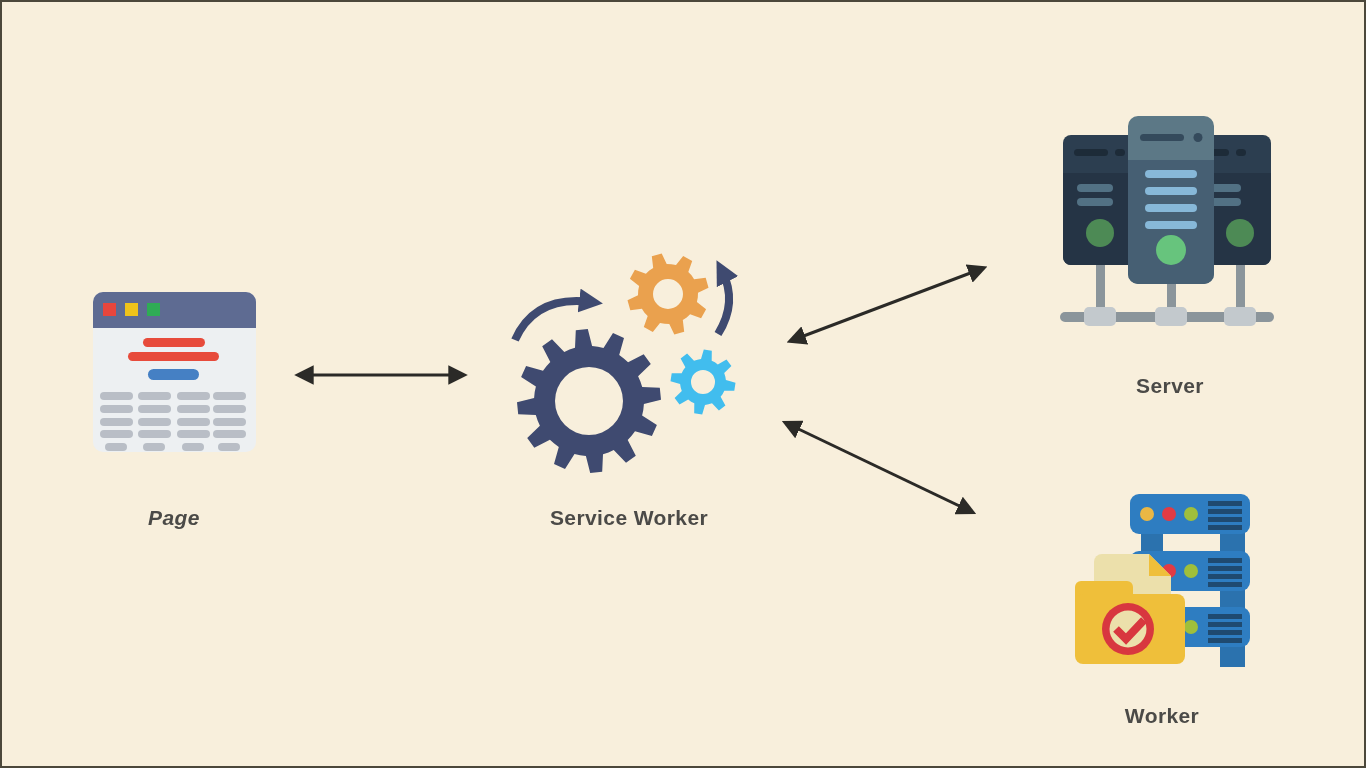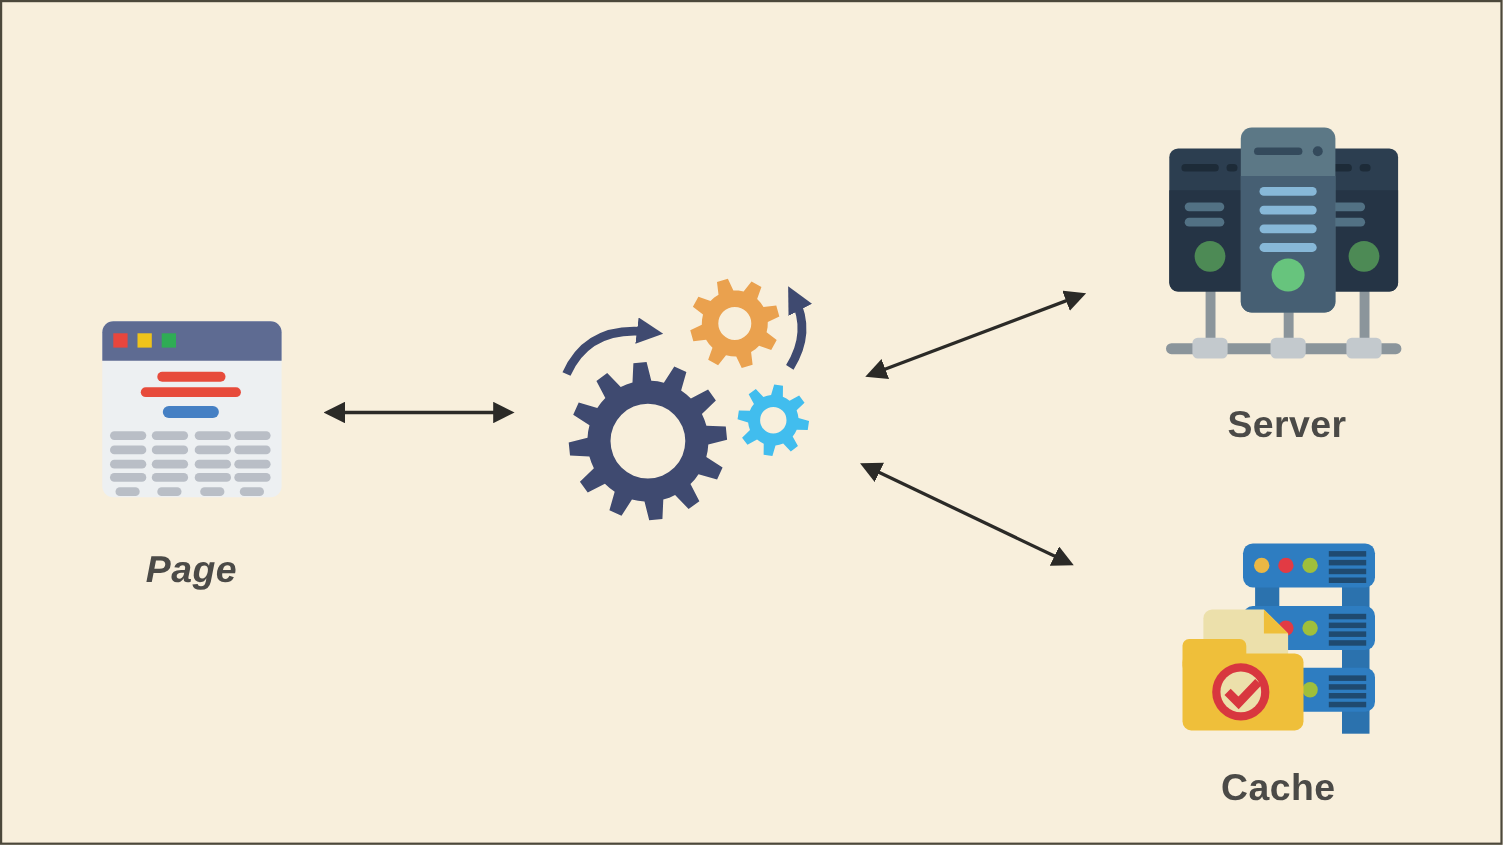--- a/index.html
+++ b/index.html
@@ -4,21 +4,21 @@
 <style>
   html,body{margin:0;padding:0;}
   .canvas{
     position:relative;width:1366px;height:768px;box-sizing:border-box;
     background:#f8efdc;border:2px solid #4c483b;overflow:hidden;
     font-family:"Liberation Sans",sans-serif;
   }
   .icon{position:absolute;}
   .node-label{
     position:absolute;transform:translateX(-50%);
-    font-weight:700;font-size:34px;line-height:28px;
+    font-weight:700;font-size:21px;line-height:28px;
     color:#4b4a47;letter-spacing:.4px;white-space:nowrap;
   }
   svg{display:block;}
 </style>
 </head>
 <body>
 
 <div class="canvas">
 
   <svg width="1366" height="768" style="position:absolute;left:0;top:0;pointer-events:none;">
@@ -71,20 +71,21 @@
       <marker id="nah" viewBox="0 0 10 10" refX="5" refY="5" markerWidth="3" markerHeight="3" orient="auto">
           <path d="M0 0 L10 5 L0 10 Z" fill="#3f4a70"></path>
         </marker>
     </defs>
     <path d="M8 95 Q28 50 84 57" fill="none" stroke="#3f4a70" stroke-width="8" marker-end="url(#nah)"></path>
     <path d="M211 89 Q231 57 215 26" fill="none" stroke="#3f4a70" stroke-width="8" marker-end="url(#nah)"></path>
     <path fill="#3f4a70" fill-rule="evenodd" d="M135.2 142.0 L152.8 142.8 L154.0 154.8 L136.9 159.1 L136.3 164.9 L135.1 170.5 L149.9 180.0 L144.9 191.0 L128.0 186.2 L124.6 190.8 L120.7 195.1 L128.8 210.7 L119.0 217.8 L106.7 205.1 L101.5 207.4 L96.0 209.2 L95.2 226.8 L83.2 228.0 L78.9 210.9 L73.1 210.3 L67.5 209.1 L58.0 223.9 L47.0 218.9 L51.8 202.0 L47.2 198.6 L42.9 194.7 L27.3 202.8 L20.2 193.0 L32.9 180.7 L30.6 175.5 L28.8 170.0 L11.2 169.2 L10.0 157.2 L27.1 152.9 L27.7 147.1 L28.9 141.5 L14.1 132.0 L19.1 121.0 L36.0 125.8 L39.4 121.2 L43.3 116.9 L35.2 101.3 L45.0 94.2 L57.3 106.9 L62.5 104.6 L68.0 102.8 L68.8 85.2 L80.8 84.0 L85.1 101.1 L90.9 101.7 L96.5 102.9 L106.0 88.1 L117.0 93.1 L112.2 110.0 L116.8 113.4 L121.1 117.3 L136.7 109.2 L143.8 119.0 L131.1 131.3 L133.4 136.5 Z M 116.0 156 A 34 34 0 1 0 48.0 156 A 34 34 0 1 0 116.0 156 Z"></path>
     <path fill="#eaa14e" fill-rule="evenodd" d="M187.1 34.2 L198.7 32.8 L201.5 42.7 L191.0 47.7 L190.8 52.4 L189.9 57.0 L199.1 64.2 L194.1 73.2 L183.1 69.3 L179.7 72.5 L175.8 75.1 L177.2 86.7 L167.3 89.5 L162.3 79.0 L157.6 78.8 L153.0 77.9 L145.8 87.1 L136.8 82.1 L140.7 71.1 L137.5 67.7 L134.9 63.8 L123.3 65.2 L120.5 55.3 L131.0 50.3 L131.2 45.6 L132.1 41.0 L122.9 33.8 L127.9 24.8 L138.9 28.7 L142.3 25.5 L146.2 22.9 L144.8 11.3 L154.7 8.5 L159.7 19.0 L164.4 19.2 L169.0 20.1 L176.2 10.9 L185.2 15.9 L181.3 26.9 L184.5 30.3 Z M 176.0 49 A 15 15 0 1 0 146.0 49 A 15 15 0 1 0 176.0 49 Z"></path>
     <path fill="#41bdee" fill-rule="evenodd" d="M218.9 135.0 L228.5 137.8 L227.3 145.8 L217.3 145.7 L215.7 148.9 L213.6 151.8 L218.4 160.5 L211.9 165.4 L205.0 158.2 L201.5 159.3 L198.0 159.9 L195.2 169.5 L187.2 168.3 L187.3 158.3 L184.1 156.7 L181.2 154.6 L172.5 159.4 L167.6 152.9 L174.8 146.0 L173.7 142.5 L173.1 139.0 L163.5 136.2 L164.7 128.2 L174.7 128.3 L176.3 125.1 L178.4 122.2 L173.6 113.5 L180.1 108.6 L187.0 115.8 L190.5 114.7 L194.0 114.1 L196.8 104.5 L204.8 105.7 L204.7 115.7 L207.9 117.3 L210.8 119.4 L219.5 114.6 L224.4 121.1 L217.2 128.0 L218.3 131.5 Z M 208.0 137 A 12 12 0 1 0 184.0 137 A 12 12 0 1 0 208.0 137 Z"></path>
   </svg>
+  <div class="node-label" style="left:627px;top:502px;">Service Worker</div>
 
   <svg class="icon" style="left:1055px;top:110px;" width="220" height="225" viewBox="0 0 220 225">
     <g fill="#8b959b">
       <rect x="39" y="140" width="9" height="68"></rect>
       <rect x="110" y="150" width="9" height="58"></rect>
       <rect x="179" y="140" width="9" height="68"></rect>
       <rect x="3" y="200" width="214" height="10" rx="5"></rect>
     </g>
 
     <rect x="6" y="23" width="90" height="130" rx="8" fill="#2c3e50"></rect>
@@ -158,15 +159,15 @@
         </g>
     </g>
     <path d="M27 150 V78 A8 8 0 0 1 35 70 H82 L104 92 V150 Z" fill="#ece0ab"></path>
     <path d="M82 70 L104 92 H82 Z" fill="#efbf3a"></path>
     <rect x="8" y="97" width="58" height="30" rx="6" fill="#efbf3a"></rect>
     <rect x="8" y="110" width="110" height="70" rx="8" fill="#efbf3a"></rect>
     <circle cx="61" cy="145" r="26" fill="#d8373f"></circle>
     <circle cx="61" cy="145" r="18.5" fill="#ece0ab"></circle>
     <path d="M49 145 L59 155 L77 136" stroke="#d8373f" stroke-width="8" fill="none"></path>
   </svg>
-  <div class="node-label" style="left:1160px;top:700px;">Cache</div>
+  <div class="node-label" style="left:1160px;top:700px;">Worker</div>
 
 </div>
 
 </body></html>

